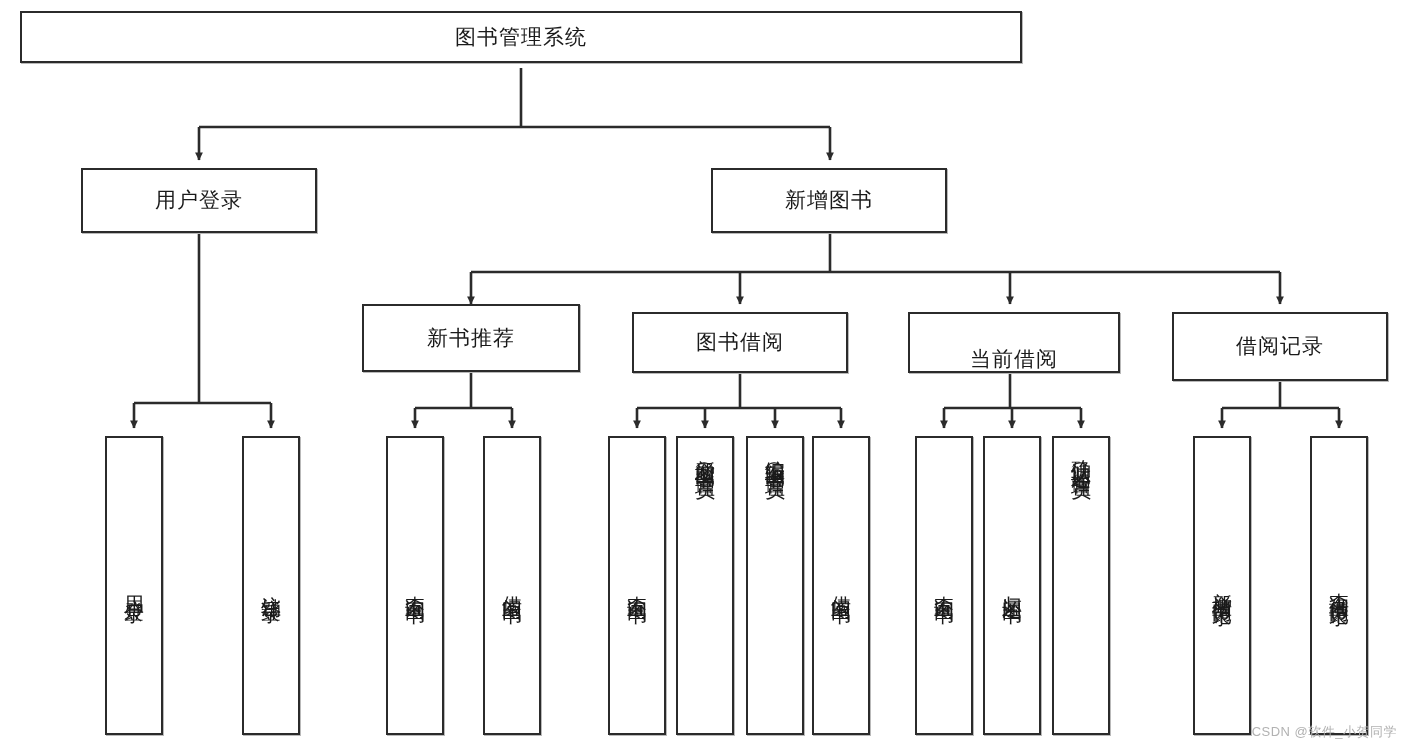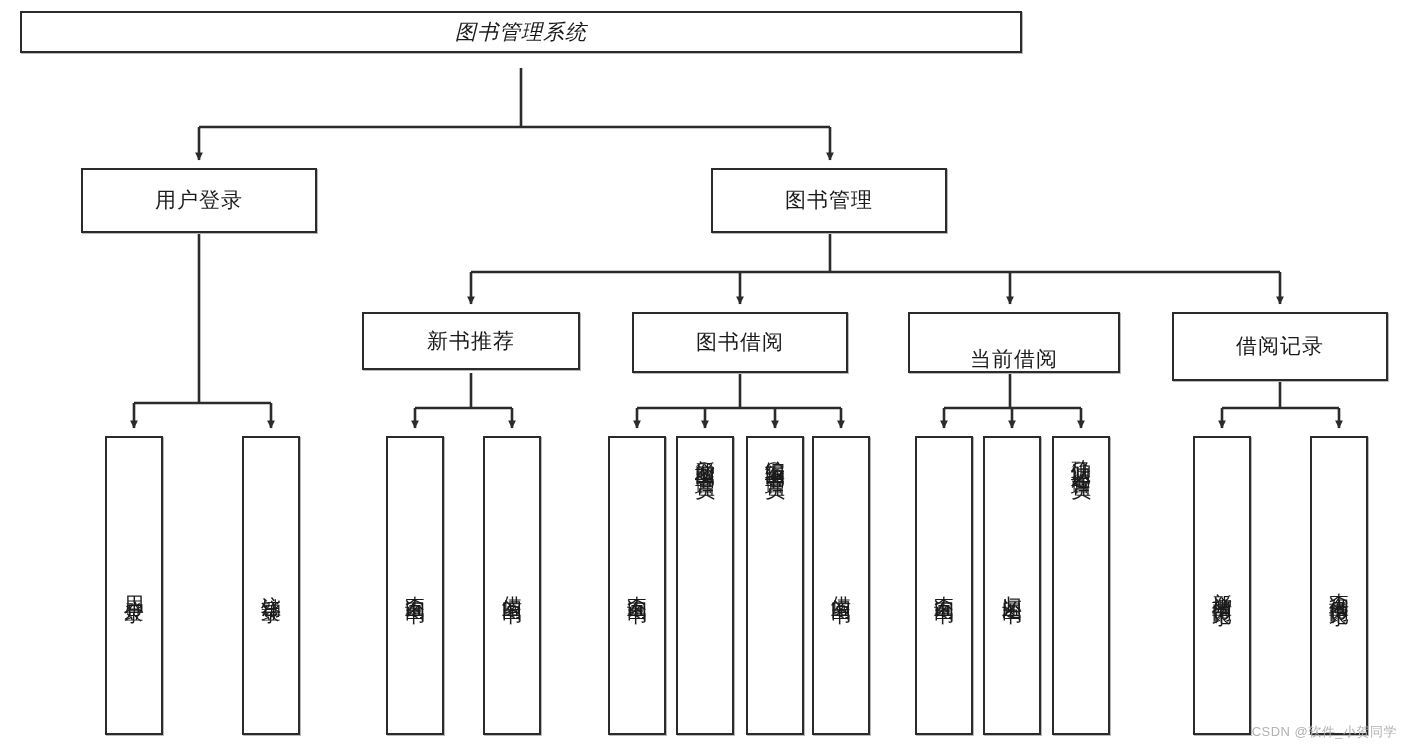--- a/index.html
+++ b/index.html
@@ -119,32 +119,32 @@
       <path d="M1012,408 L1012,428" marker-end="url(#arrow)"></path>
       <path d="M1081,408 L1081,428" marker-end="url(#arrow)"></path>
 
       <path d="M1280,373 L1280,408"></path>
       <path d="M1222,408 L1339,408"></path>
       <path d="M1222,408 L1222,428" marker-end="url(#arrow)"></path>
       <path d="M1339,408 L1339,428" marker-end="url(#arrow)"></path>
     </g>
   </svg>
 
-  <div class="node node-h" style="left:20px; top:11px; width:1002px; height:42px;font-style:italic;">
+  <div class="node node-h" style="left:20px; top:11px; width:1002px; height:52px;">
     <span class="node-label">图书管理系统</span>
   </div>
 
   <div class="node node-h" style="left:81px; top:168px; width:236px; height:65px;">
     <span class="node-label">用户登录</span>
   </div>
   <div class="node node-h" style="left:711px; top:168px; width:236px; height:65px;">
-    <span class="node-label">图书管理</span>
-  </div>
-
-  <div class="node node-h" style="left:362px; top:312px; width:218px; height:58px;">
+    <span class="node-label">新增图书</span>
+  </div>
+
+  <div class="node node-h" style="left:362px; top:304px; width:218px; height:68px;">
     <span class="node-label">新书推荐</span>
   </div>
   <div class="node node-h" style="left:632px; top:312px; width:216px; height:61px;text-align:center;">
     <span class="node-label">图书借阅</span>
   </div>
   <div class="node node-h" style="left:908px; top:312px; width:212px; height:61px;align-items:flex-end;">
     <span class="node-label">当前借阅</span>
   </div>
   <div class="node node-h" style="left:1172px; top:312px; width:216px; height:69px;">
     <span class="node-label">借阅记录</span>

